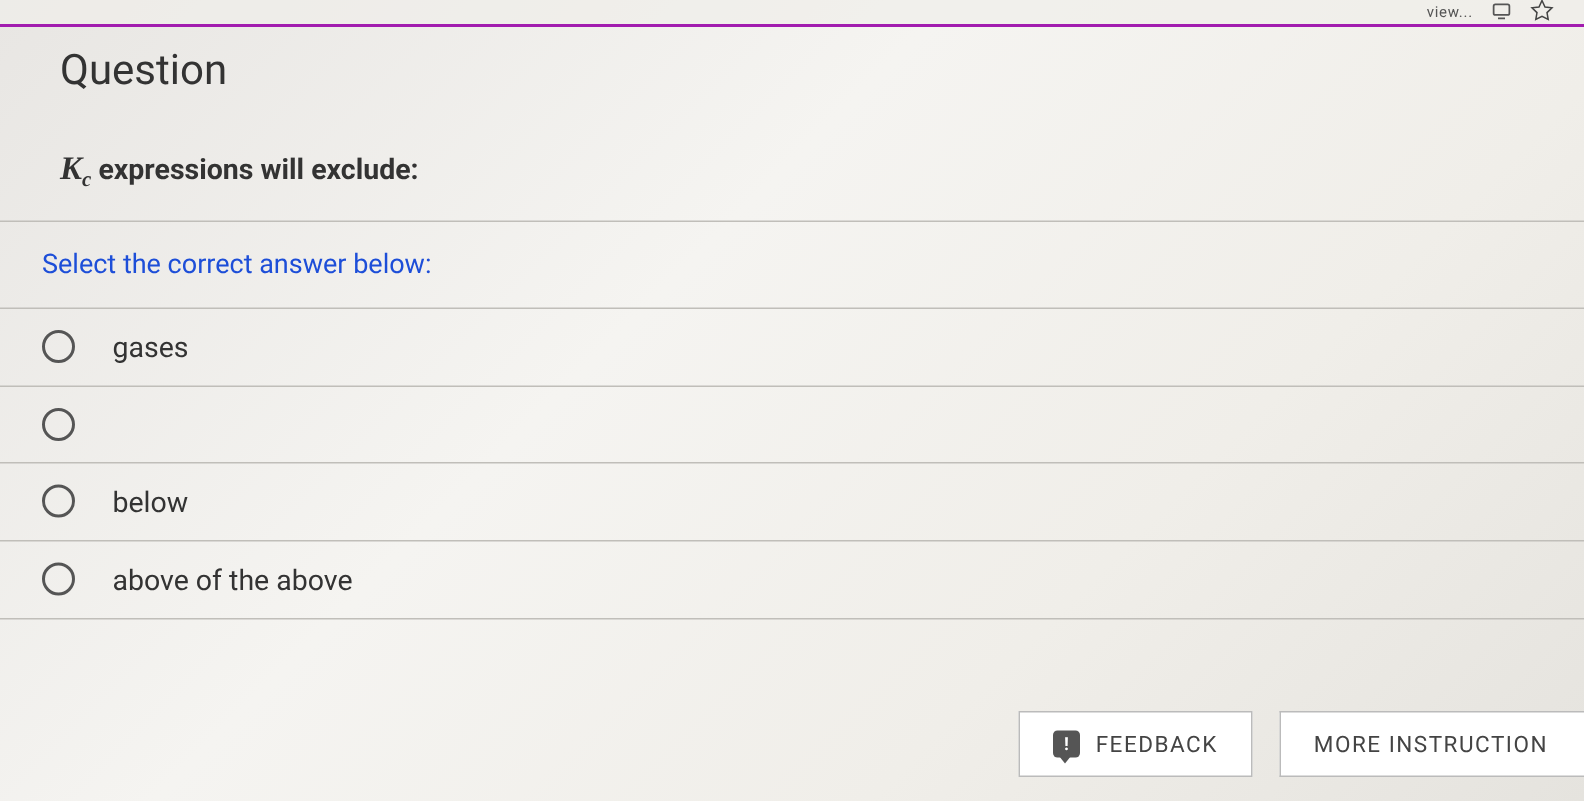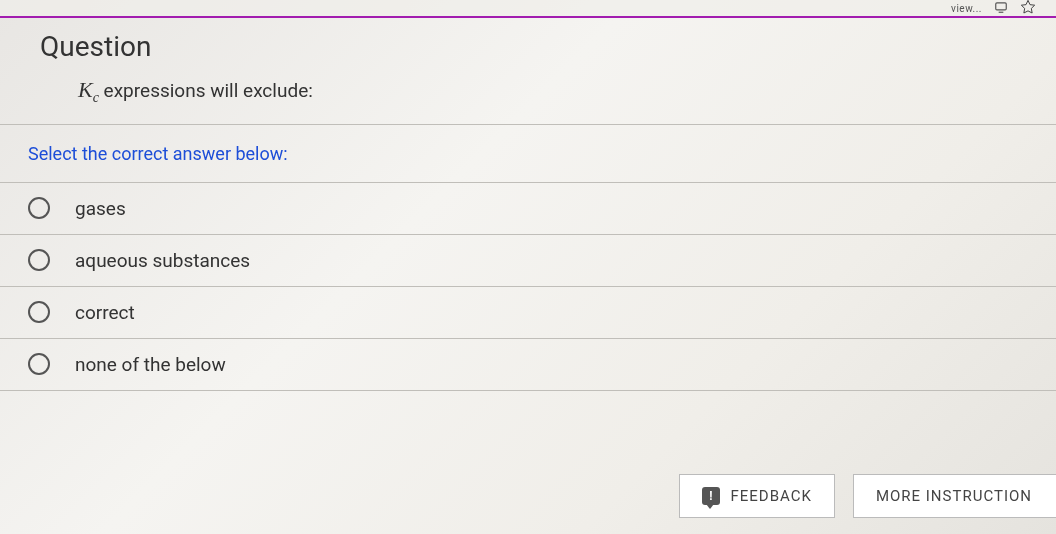--- a/index.html
+++ b/index.html
@@ -37,27 +37,26 @@
       fill: none;
       stroke-width: 1.5;
     }
     .heading-section {
       padding: 12px 40px 18px 40px;
     }
     .question-heading {
       font-size: 28px;
       font-weight: 400;
       color: #333;
-      margin-bottom: 14px;
+      margin-bottom: 36px;
     }
     .question-text {
       font-size: 19px;
       color: #333;
-      font-weight: 400;
-      margin-left: 38px;
+      font-weight: 700;
     }
     .question-text .math-var {
       font-family: "Times New Roman", serif;
       font-style: italic;
       font-size: 22px;
     }
     .question-text .math-sub {
       font-family: "Times New Roman", serif;
       font-style: italic;
       font-size: 14px;
@@ -172,31 +171,30 @@
 
 <div class="instruction-row">Select the correct answer below:</div>
 
 <div class="option-row">
   <div class="radio-circle"></div>
   <span class="option-label">gases</span>
 </div>
 
 <div class="option-row">
   <div class="radio-circle"></div>
-  <span class="option-label">aqueous substances</span>
-</div>
-
-<div class="option-row">
-  <div class="radio-circle"></div>
-  <span class="option-label">correct</span>
-</div>
-
-<div class="option-row">
-  <div class="radio-circle"></div>
-  <span class="option-label">none of the below</span>
+</div>
+
+<div class="option-row">
+  <div class="radio-circle"></div>
+  <span class="option-label">below</span>
+</div>
+
+<div class="option-row">
+  <div class="radio-circle"></div>
+  <span class="option-label">above of the above</span>
 </div>
 
 <div class="button-bar">
   <button class="btn">
     <span class="feedback-icon">!</span>
     <span>FEEDBACK</span>
   </button>
   <button class="btn btn-more">
     <span>MORE INSTRUCTION</span>
   </button>

